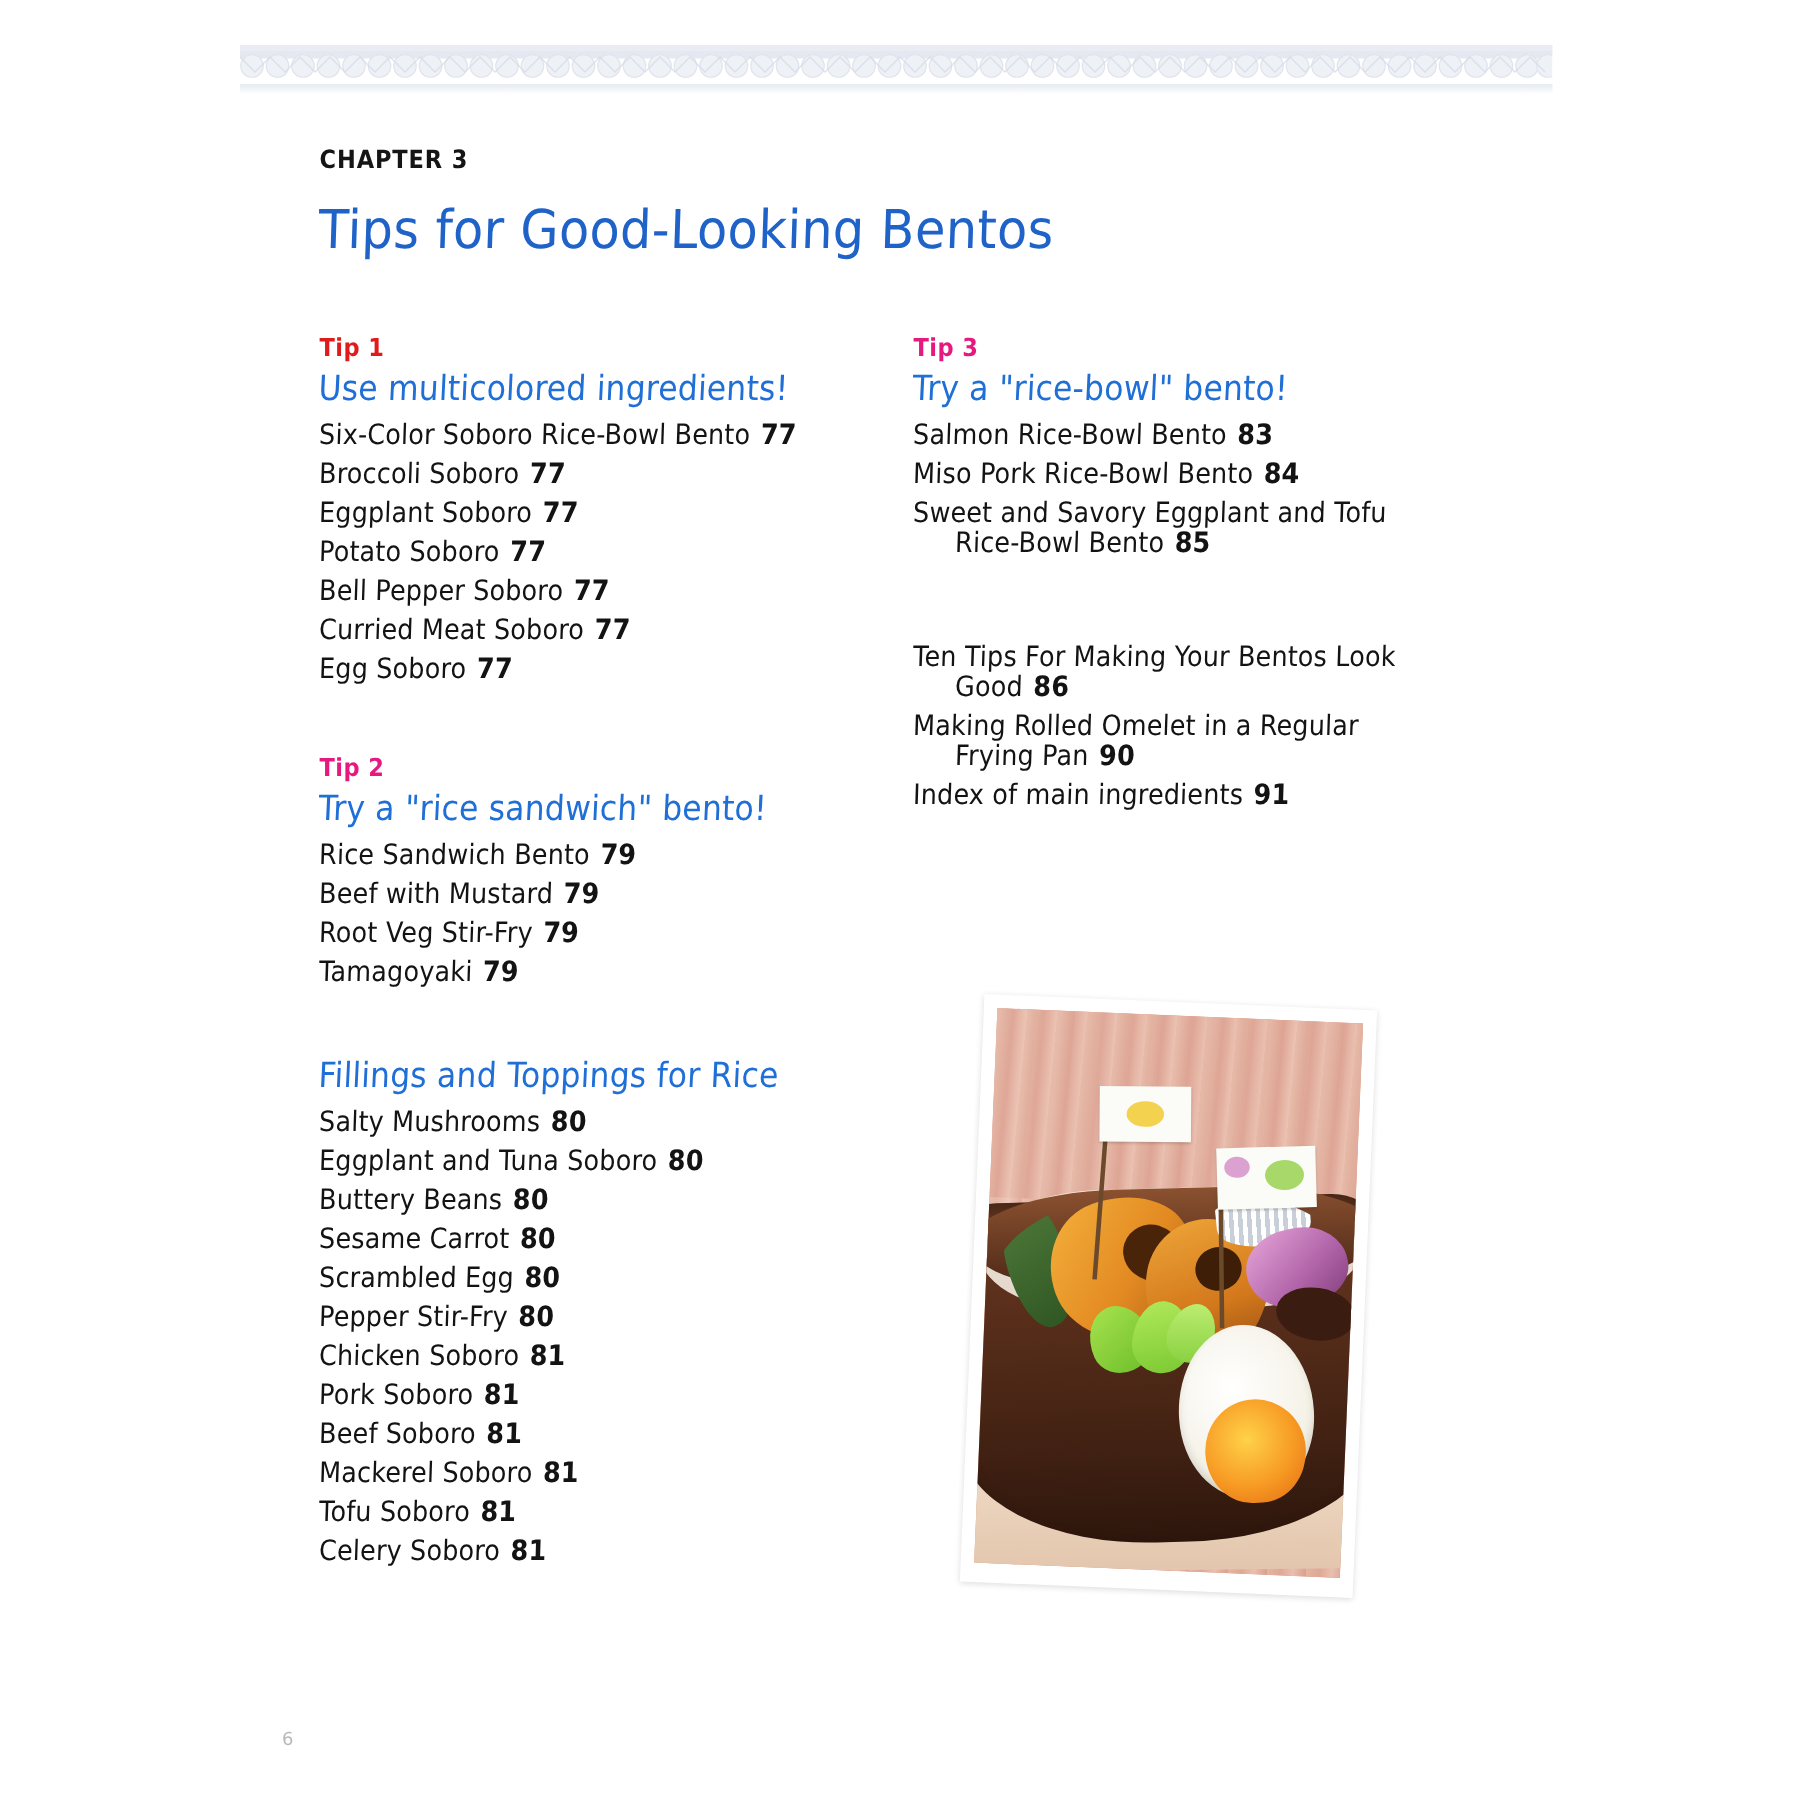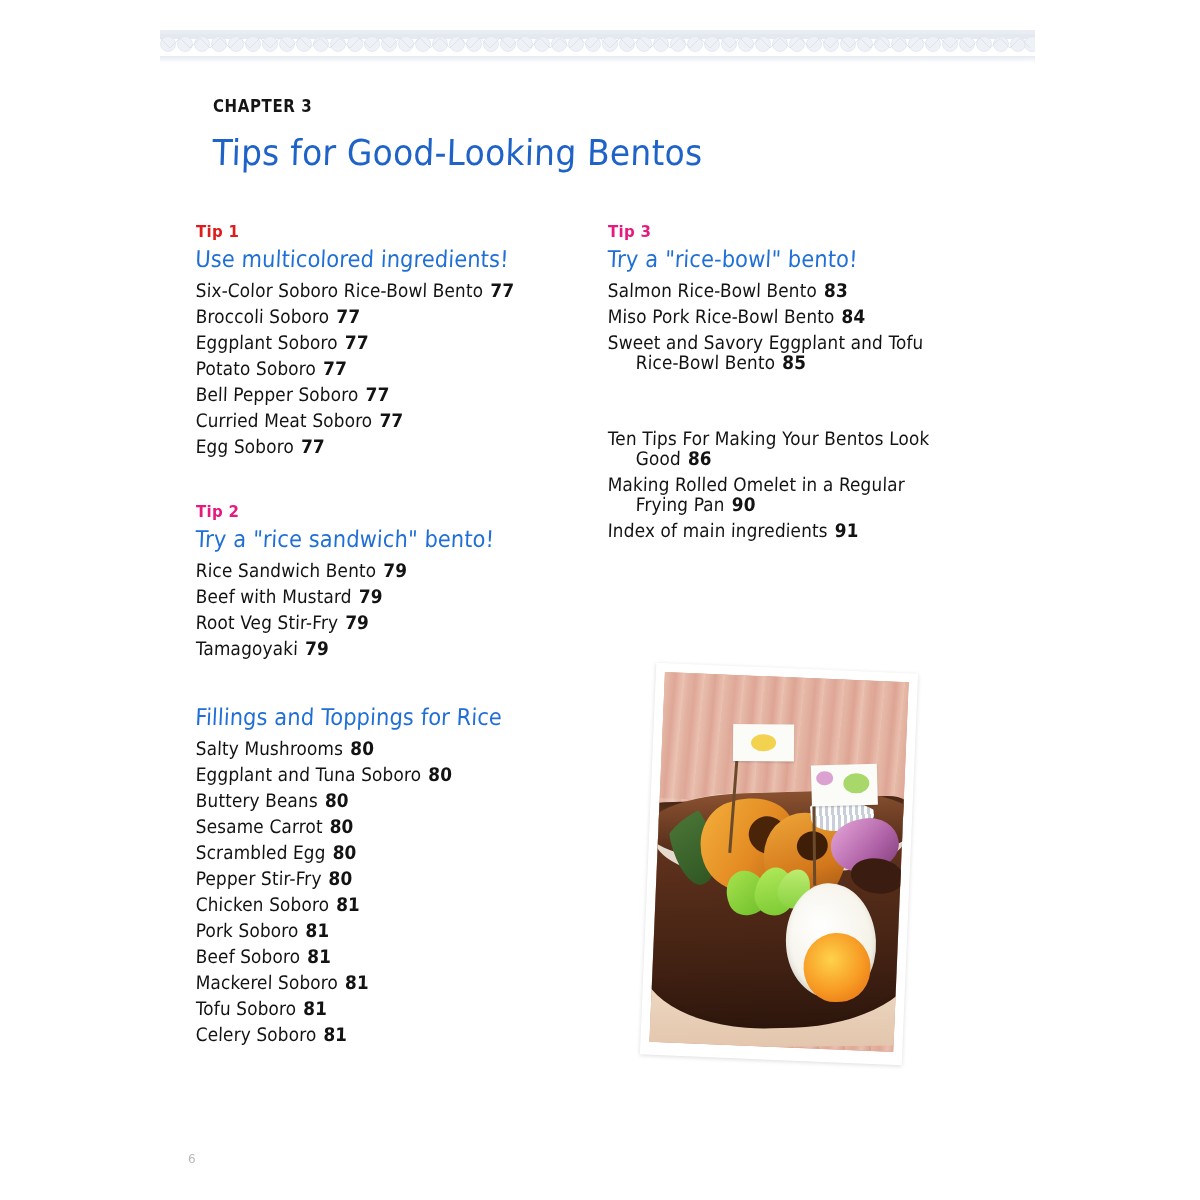--- a/index.html
+++ b/index.html
@@ -74,25 +74,25 @@
     color: #1f63c8;
     letter-spacing: 0.2px;
     transform: scaleY(1.08) skewX(-2deg);
     transform-origin: left top;
     white-space: nowrap;
   }
 
   
   .columns {
     position: absolute;
-    left: 196px;
+    left: 213px;
     top: 222px;
     width: 840px;
     display: flex;
-    gap: 16px;
+    gap: 0px;
   }
   .col-left  { width: 396px; }
   .col-right { width: 420px; padding-left: 0px; }
 
   .section { margin-bottom: 4px; }
 
   .tip-label {
     font-family: "DejaVu Sans", sans-serif;
     font-size: 15px;
     font-weight: bold;

